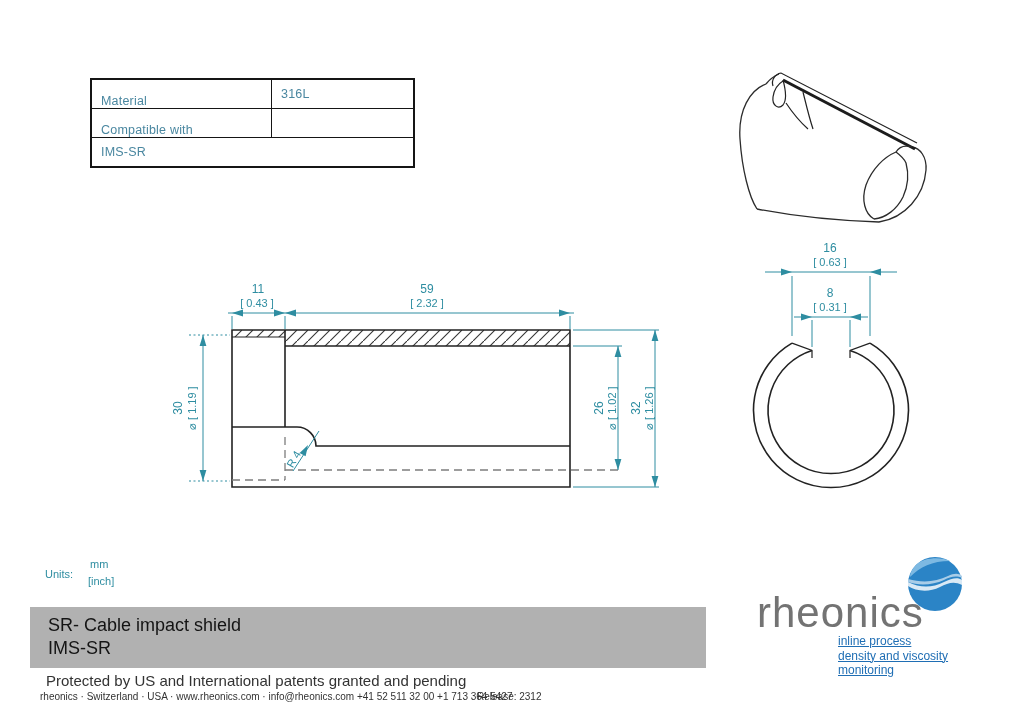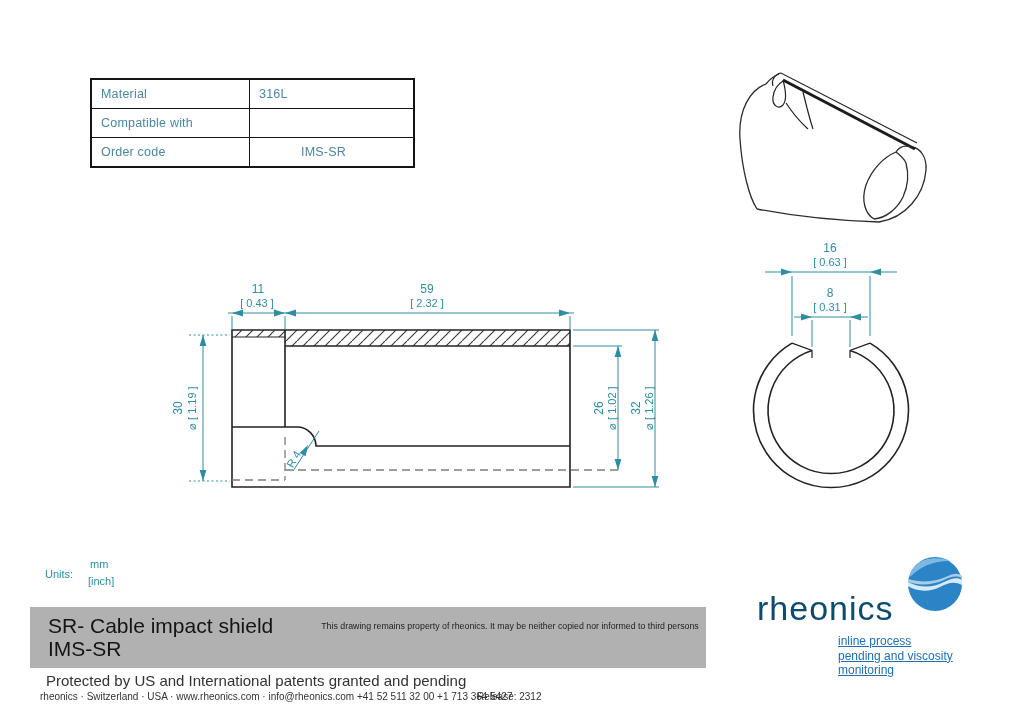--- a/index.html
+++ b/index.html
@@ -7,22 +7,22 @@
     width:1024px;height:725px;position:relative;background:#ffffff;
     font-family:"Liberation Sans","DejaVu Sans",sans-serif;overflow:hidden;
   }
   
   .spec-table{
     position:absolute;left:90px;top:78px;width:321px;
     border:2px solid #151515;background:#fff;
   }
   .spec-row{display:flex;height:28px;align-items:center;}
   .spec-row + .spec-row{border-top:1px solid #151515;gap:42px;}
-  .spec-label{width:158px;border-right:1px solid #151515;height:100%;
-    display:flex;align-items:center;padding-left:9px;box-sizing:border-box;}
+  .spec-label{width:180px;border-right:1px solid #151515;height:100%;
+    display:flex;align-items:flex-end;padding-left:9px;box-sizing:border-box;}
   .spec-value{flex:1;display:flex;padding-left:9px;}
   .spec-table, .spec-table span{color:#4a87a0;font-size:12.5px;letter-spacing:.2px;}
   
   #draw{position:absolute;left:0;top:0;}
   .blk{stroke:#222;fill:none;stroke-width:1.6;}
   .blk-thin{stroke:#222;fill:none;stroke-width:1.2;}
   .hid{stroke:#7d7d7d;fill:none;stroke-width:1.3;stroke-dasharray:8 5;}
   .dim{stroke:#2e8da1;fill:none;stroke-width:1;}
   .dim-dot{stroke:#2e8da1;fill:none;stroke-width:1;stroke-dasharray:2 2.5;}
   .arr{fill:#2e8da1;stroke:none;}
@@ -30,28 +30,28 @@
   .dtxt2{font-family:"Liberation Sans","DejaVu Sans",sans-serif;font-size:11px;fill:#2e8da1;}
   .iso{stroke:#2b2b2b;fill:none;stroke-width:1.3;}
   .iso-heavy{stroke:#1c1c1c;fill:none;stroke-width:3;}
   
   .units{position:absolute;left:44px;top:556px;color:#2e8da1;font-size:11px;}
   .units .u-label{position:absolute;left:1px;top:12px;}
   .units .u-mm{position:absolute;left:46px;top:2px;text-align:center;}
   .units .u-inch{position:absolute;left:44px;top:19px;}
   
   .titlebar{position:absolute;left:30px;top:607px;width:676px;height:61px;background:#b1b1b1;}
-  .title-main{position:absolute;left:18px;top:7px;color:#141414;font-size:21px;line-height:23px;}
+  .title-main{position:absolute;left:18px;top:7px;color:#141414;font-size:18px;line-height:23px;}
   .copyright{position:absolute;left:280px;top:14px;width:400px;color:#222;
     font-size:8.8px;line-height:11px;text-align:center;}
   .patents{position:absolute;left:46px;top:672px;color:#333;font-size:15px;}
   .contact{position:absolute;left:40px;top:691px;color:#333;font-size:10px;}
   .release{position:absolute;left:477px;top:691px;color:#333;font-size:10px;}
   
-  .wordmark{position:absolute;left:757px;top:589px;color:#0c4a6e;font-size:34px;
+  .wordmark{position:absolute;left:757px;top:589px;color:#737373;font-size:42px;
     letter-spacing:1px;font-weight:400;}
   .tagline{position:absolute;left:838px;top:634px;color:#1f6eb4;font-size:12px;line-height:14.5px;text-decoration:underline;}
   .logo-globe{position:absolute;left:906px;top:555px;}
 </style>
 </head>
 <body>
 
 <div class="spec-table">
   <div class="spec-row">
     <div class="spec-label">
@@ -60,23 +60,20 @@
     <div class="spec-value">
         <span>316L</span>
       </div>
   </div>
   <div class="spec-row">
     <div class="spec-label">
         <span>Compatible with</span>
       </div>
   </div>
   <div class="spec-row">
-    <div class="spec-label">
-        <span>Order code</span>
-      </div>
     <div class="spec-value">
         <span>IMS-SR</span>
       </div>
   </div>
 </div>
 
 <svg id="draw" width="1024" height="725" viewBox="0 0 1024 725">
   <defs>
     <pattern id="hatch" patternUnits="userSpaceOnUse" width="11" height="11">
       <path d="M-2,13 L13,-2" stroke="#333" stroke-width="1.1" fill="none"></path>
@@ -185,32 +182,31 @@
   <span class="u-mm">mm</span>
   <span class="u-inch">[inch]</span>
 </div>
 
 <div class="titlebar">
   <div class="title-main">
     <div>SR- Cable impact shield</div>
     <div>IMS-SR</div>
   </div>
   <div class="copyright">
-    <div>This drawing remains property of rheonics. It may be neither copied nor informed to third persons</div>
   </div>
 </div>
 
 <div class="patents">Protected by US and International patents granted and pending</div>
 <div class="contact">rheonics · Switzerland · USA · www.rheonics.com · info@rheonics.com +41 52 511 32 00 +1 713 364 5427</div>
 <div class="release">Release: 2312</div>
 
 <div class="wordmark">rheonics</div>
 <svg class="logo-globe" width="58" height="58" viewBox="0 0 58 58">
   <circle cx="29" cy="29" r="27" fill="#2b84c6"></circle>
   <path d="M4,22 C14,12 26,6 44,6 C36,2 18,2 10,10 C6,14 4,18 4,22 Z" fill="#7db9e2"></path>
   <path d="M2,27 C14,33 26,33 38,27 C46,23 52,22 56,25 L56,30 C48,26 42,28 34,32 C22,38 10,36 2,31 Z" fill="#d9e9f5"></path>
   <path d="M2,24 C16,28 30,27 42,21 C48,18 53,18 56,21 L56,23 C50,20 44,22 38,25 C27,30 13,31 2,27 Z" fill="#a9cde8"></path>
 </svg>
 <div class="tagline">
   <div>inline process</div>
-  <div>pending and viscosity</div>
+  <div>density and viscosity</div>
   <div>monitoring</div>
 </div>
 
 </body></html>

